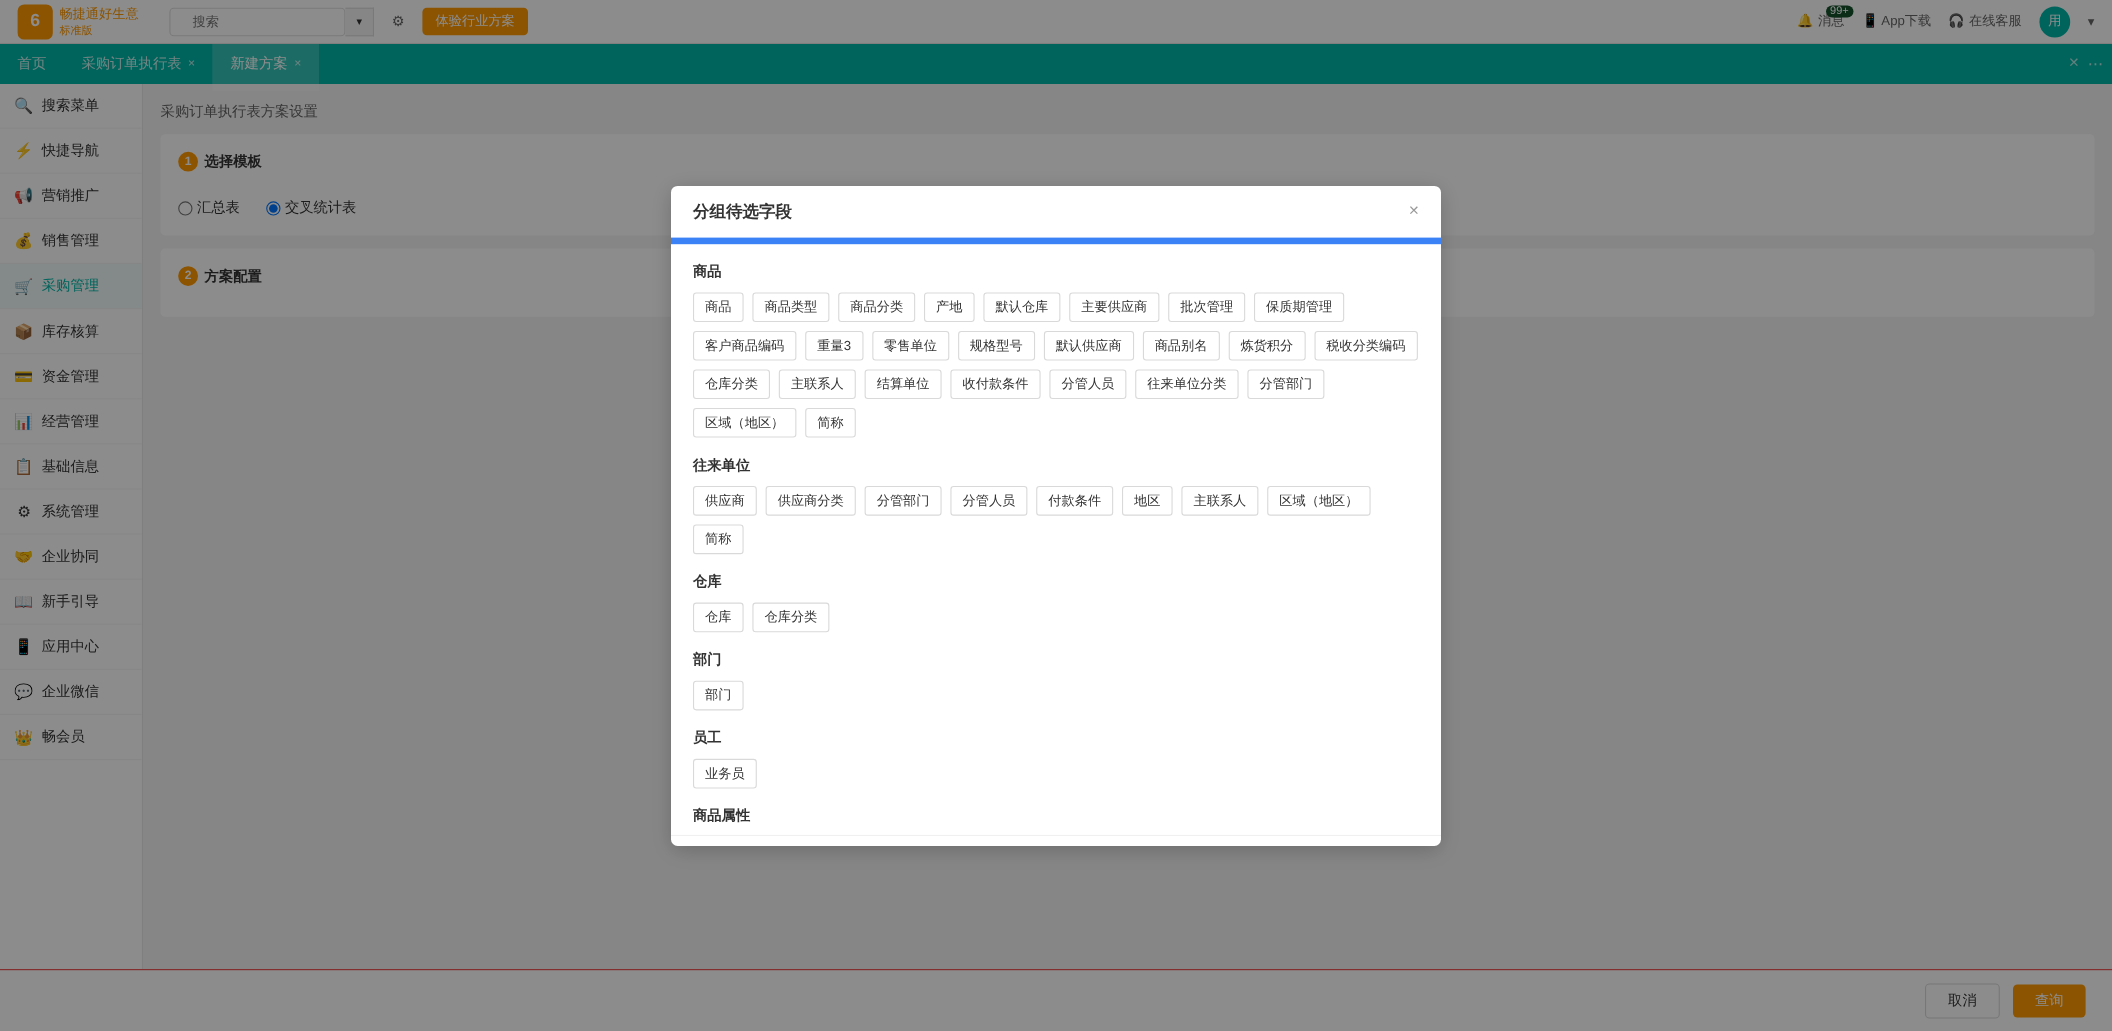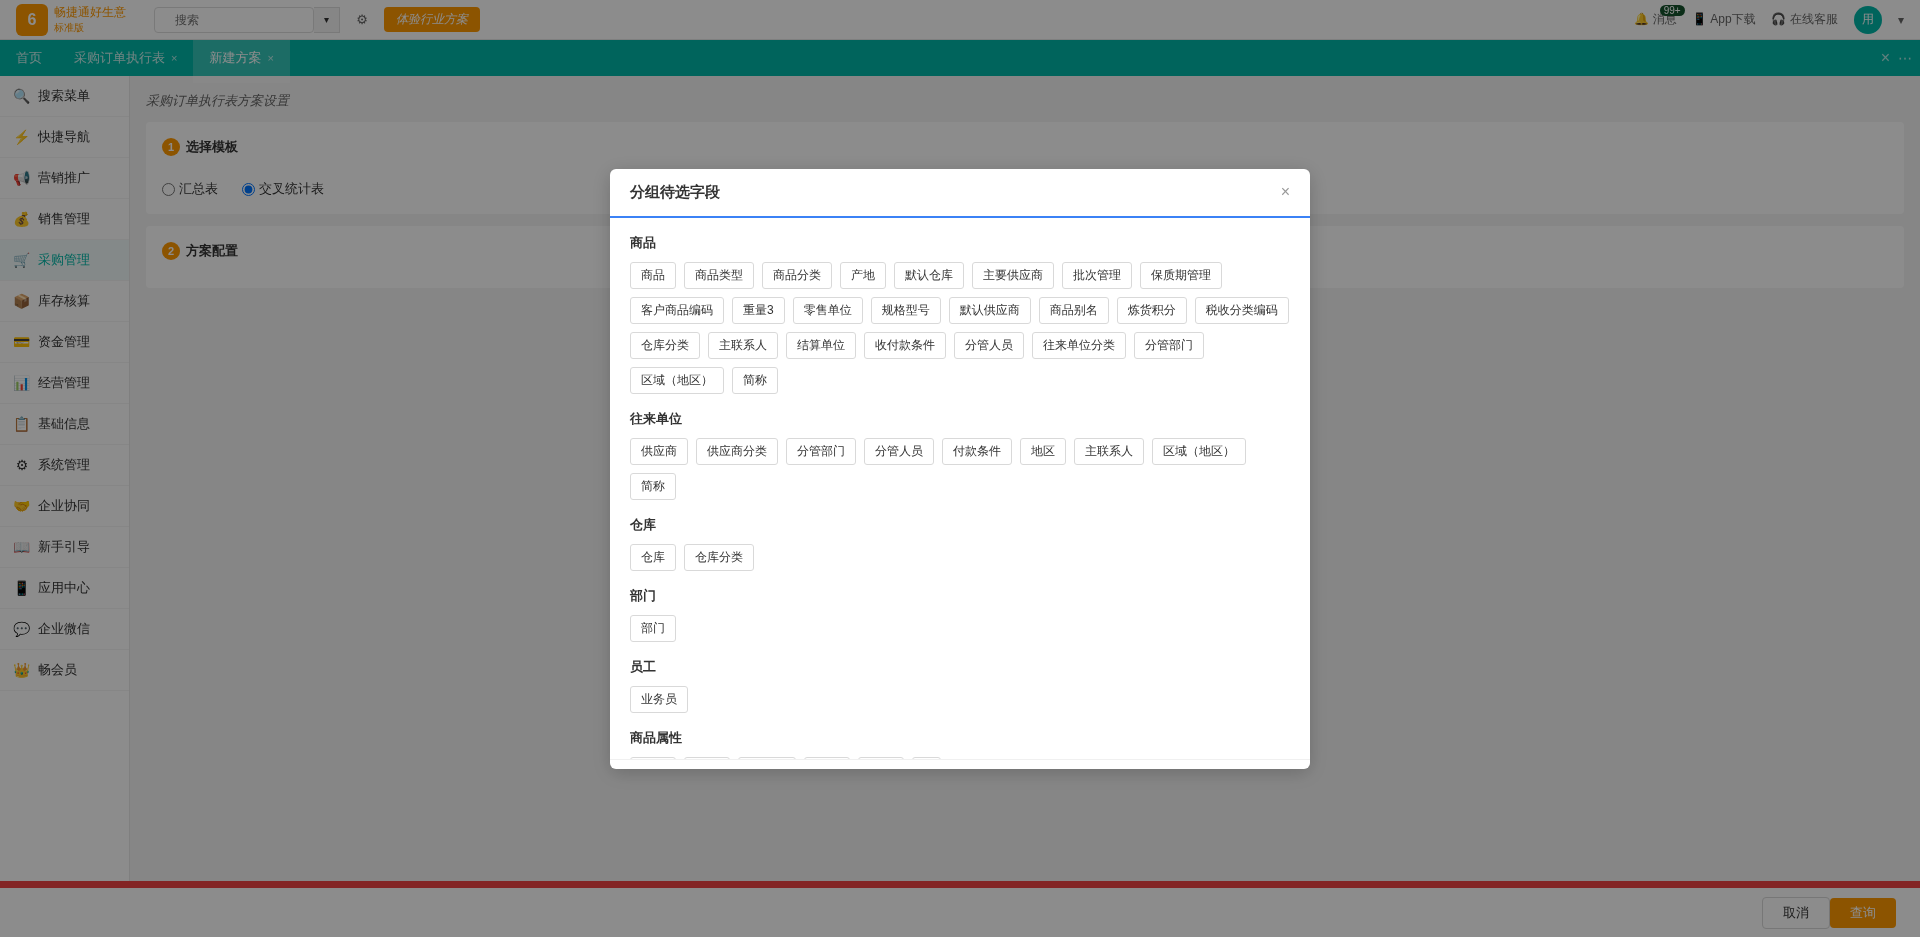--- a/index.html
+++ b/index.html
@@ -72,21 +72,20 @@
     }
     .header-btn {
       background: #f90;
       color: white;
       border: none;
       border-radius: 4px;
       padding: 4px 12px;
       cursor: pointer;
       font-size: 12px;
       margin-left: 8px;
-      font-style: italic;
     }
     .header-right {
       margin-left: auto;
       display: flex;
       align-items: center;
       gap: 16px;
       font-size: 12px;
       color: #666;
     }
     .notification-badge {
@@ -185,21 +184,20 @@
       padding: 16px;
       background: #f5f5f5;
       min-height: calc(100vh - 76px);
     }
 
     
     .page-title {
       font-size: 13px;
       color: #666;
       margin-bottom: 12px;
-      font-style: italic;
     }
 
     
     .form-section {
       background: #fff;
       border-radius: 4px;
       padding: 16px;
       margin-bottom: 12px;
     }
     .section-title {
@@ -253,21 +251,21 @@
       max-height: 600px;
       display: flex;
       flex-direction: column;
       box-shadow: 0 4px 20px rgba(0,0,0,0.2);
     }
     .modal-header {
       display: flex;
       align-items: center;
       justify-content: space-between;
       padding: 14px 20px;
-      border-bottom: 2px solid #3b82f6;
+      border-bottom: 6px solid #3b82f6;
     }
     .modal-title {
       font-size: 15px;
       font-weight: bold;
       color: #333;
     }
     .modal-close {
       cursor: pointer;
       color: #999;
       font-size: 16px;
@@ -308,25 +306,26 @@
     .modal-body::-webkit-scrollbar-thumb { background: #ddd; border-radius: 3px; }
 
     
     .bottom-bar {
       position: fixed;
       bottom: 0;
       left: 0;
       right: 0;
       height: 56px;
       background: #fff;
-      border-top: 7px solid #ef4444;
+      border-top: 1px solid #ef4444;
       display: flex;
       align-items: center;
       justify-content: flex-end;
       padding: 0 24px;
+      gap: 12px;
       z-index: 150;
     }
     .btn-cancel {
       border: 1px solid #d9d9d9;
       background: #fff;
       color: #333;
       border-radius: 4px;
       padding: 6px 20px;
       cursor: pointer;
       font-size: 13px;

